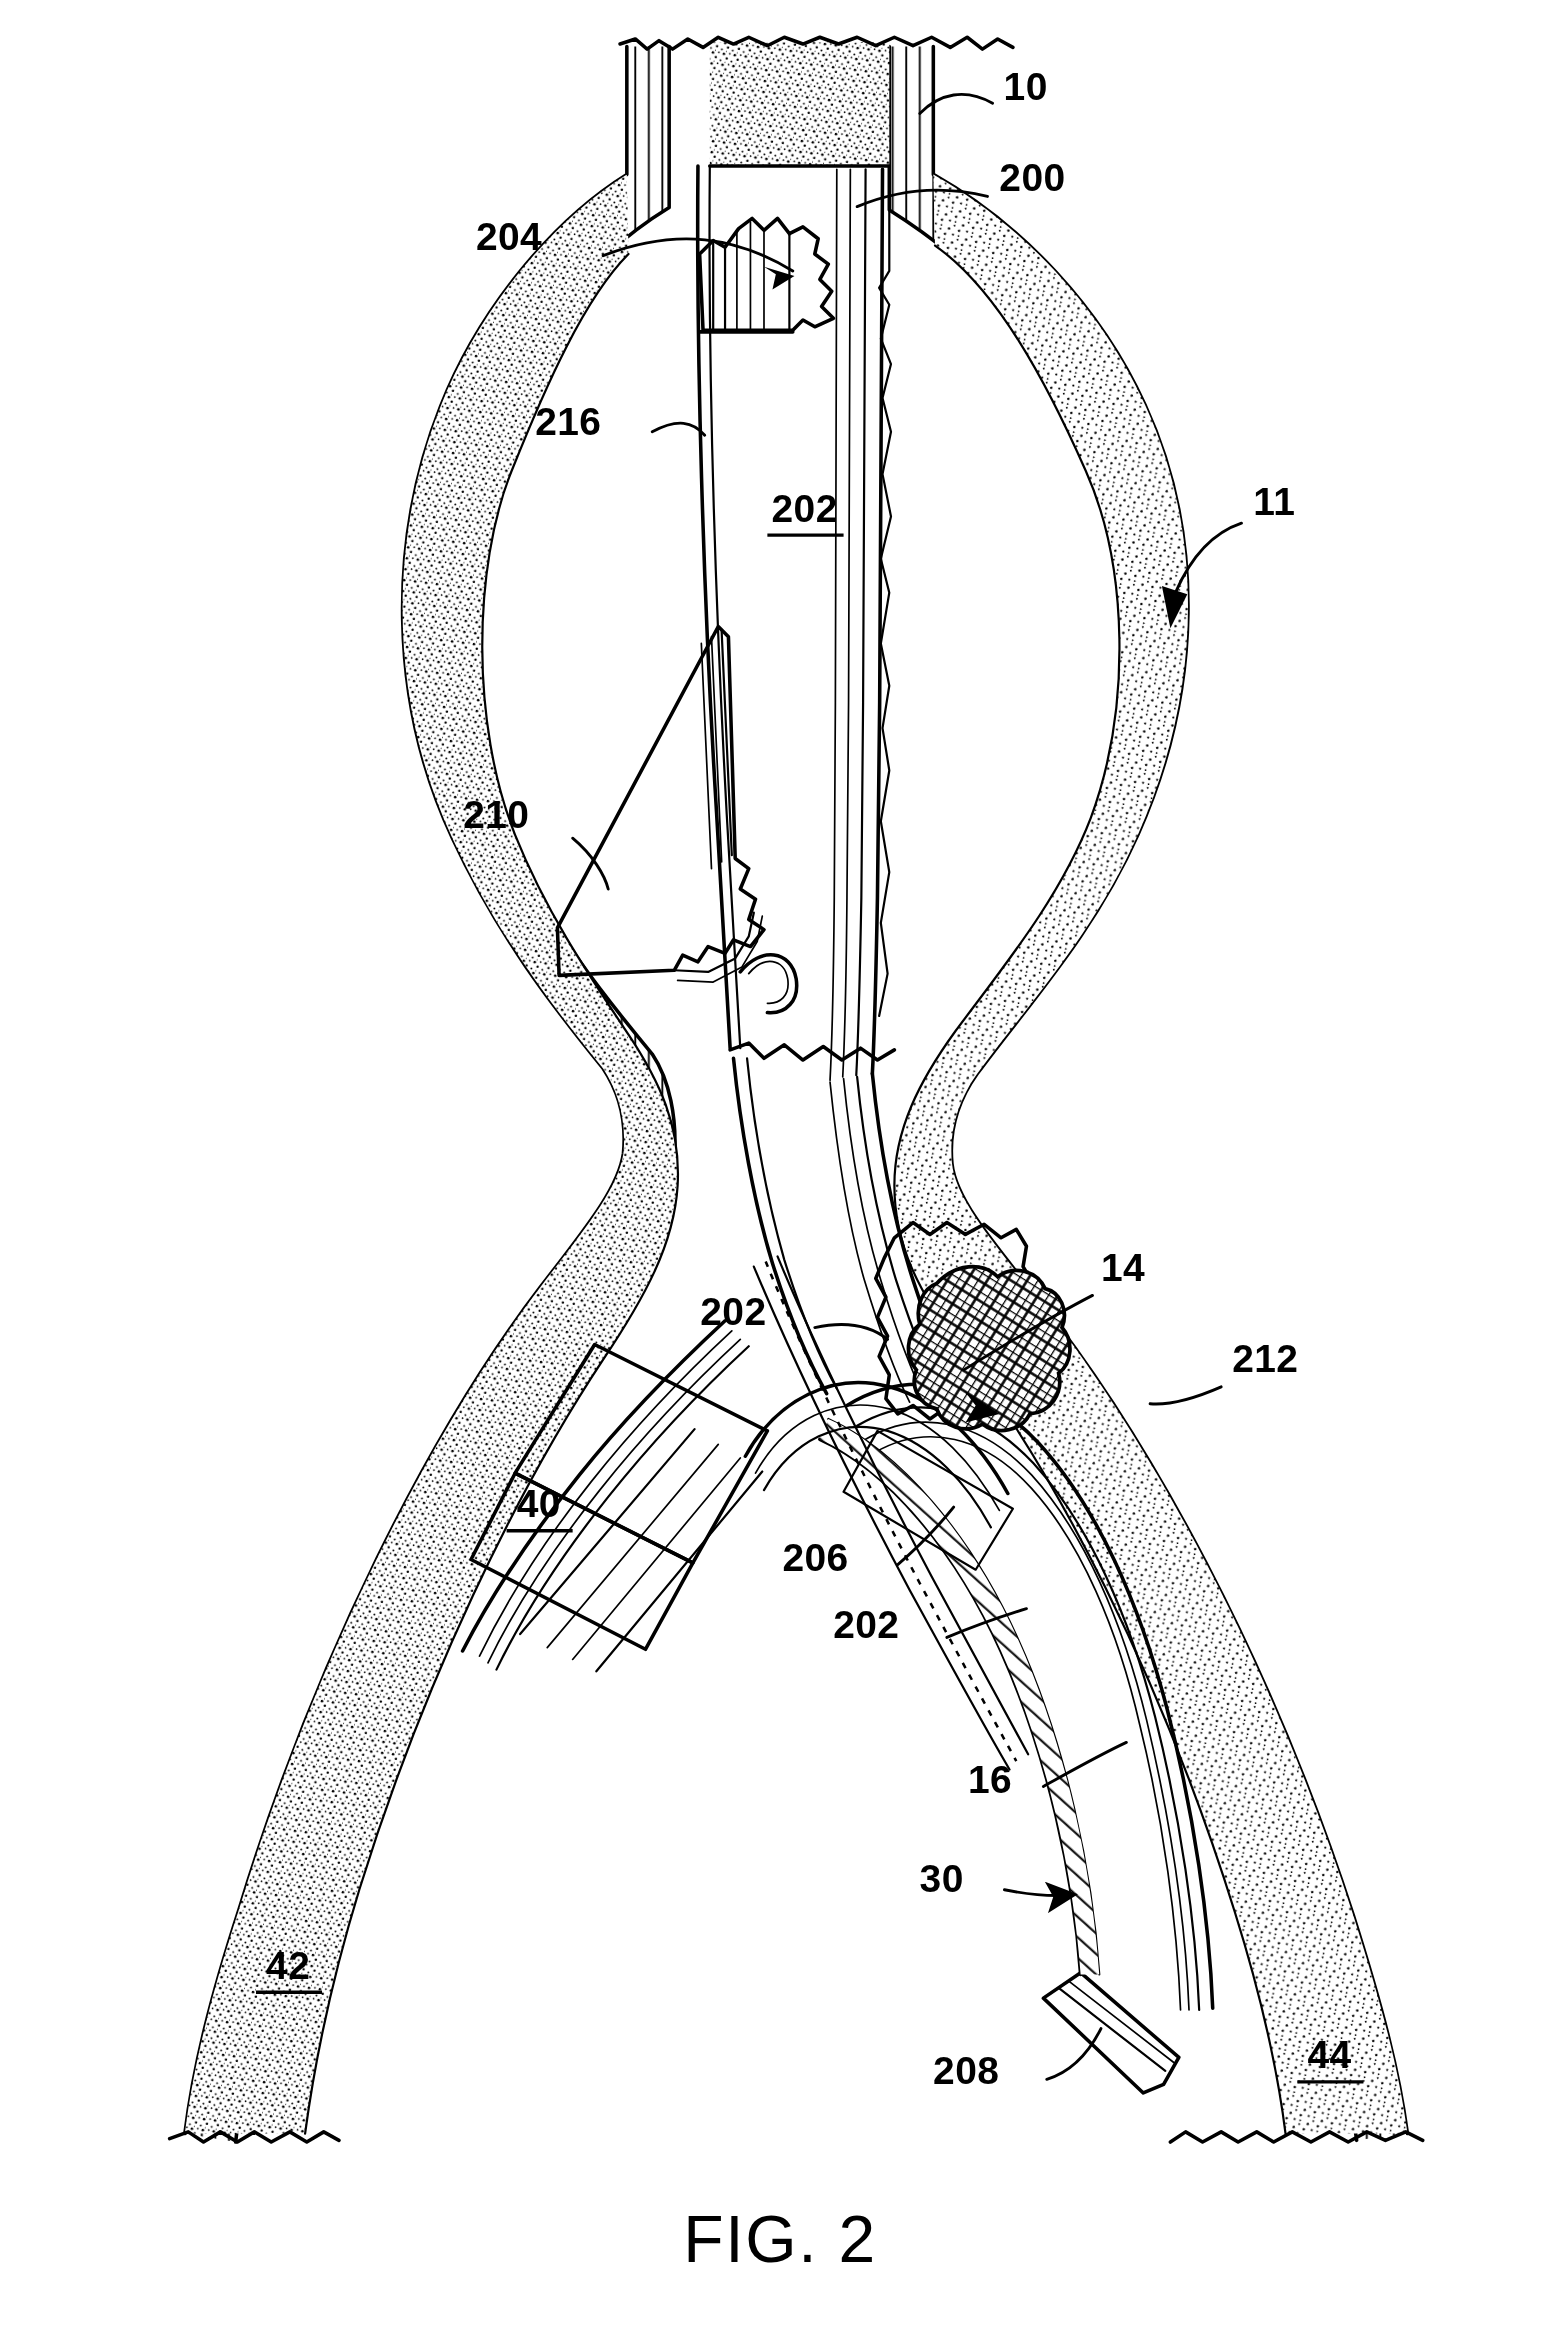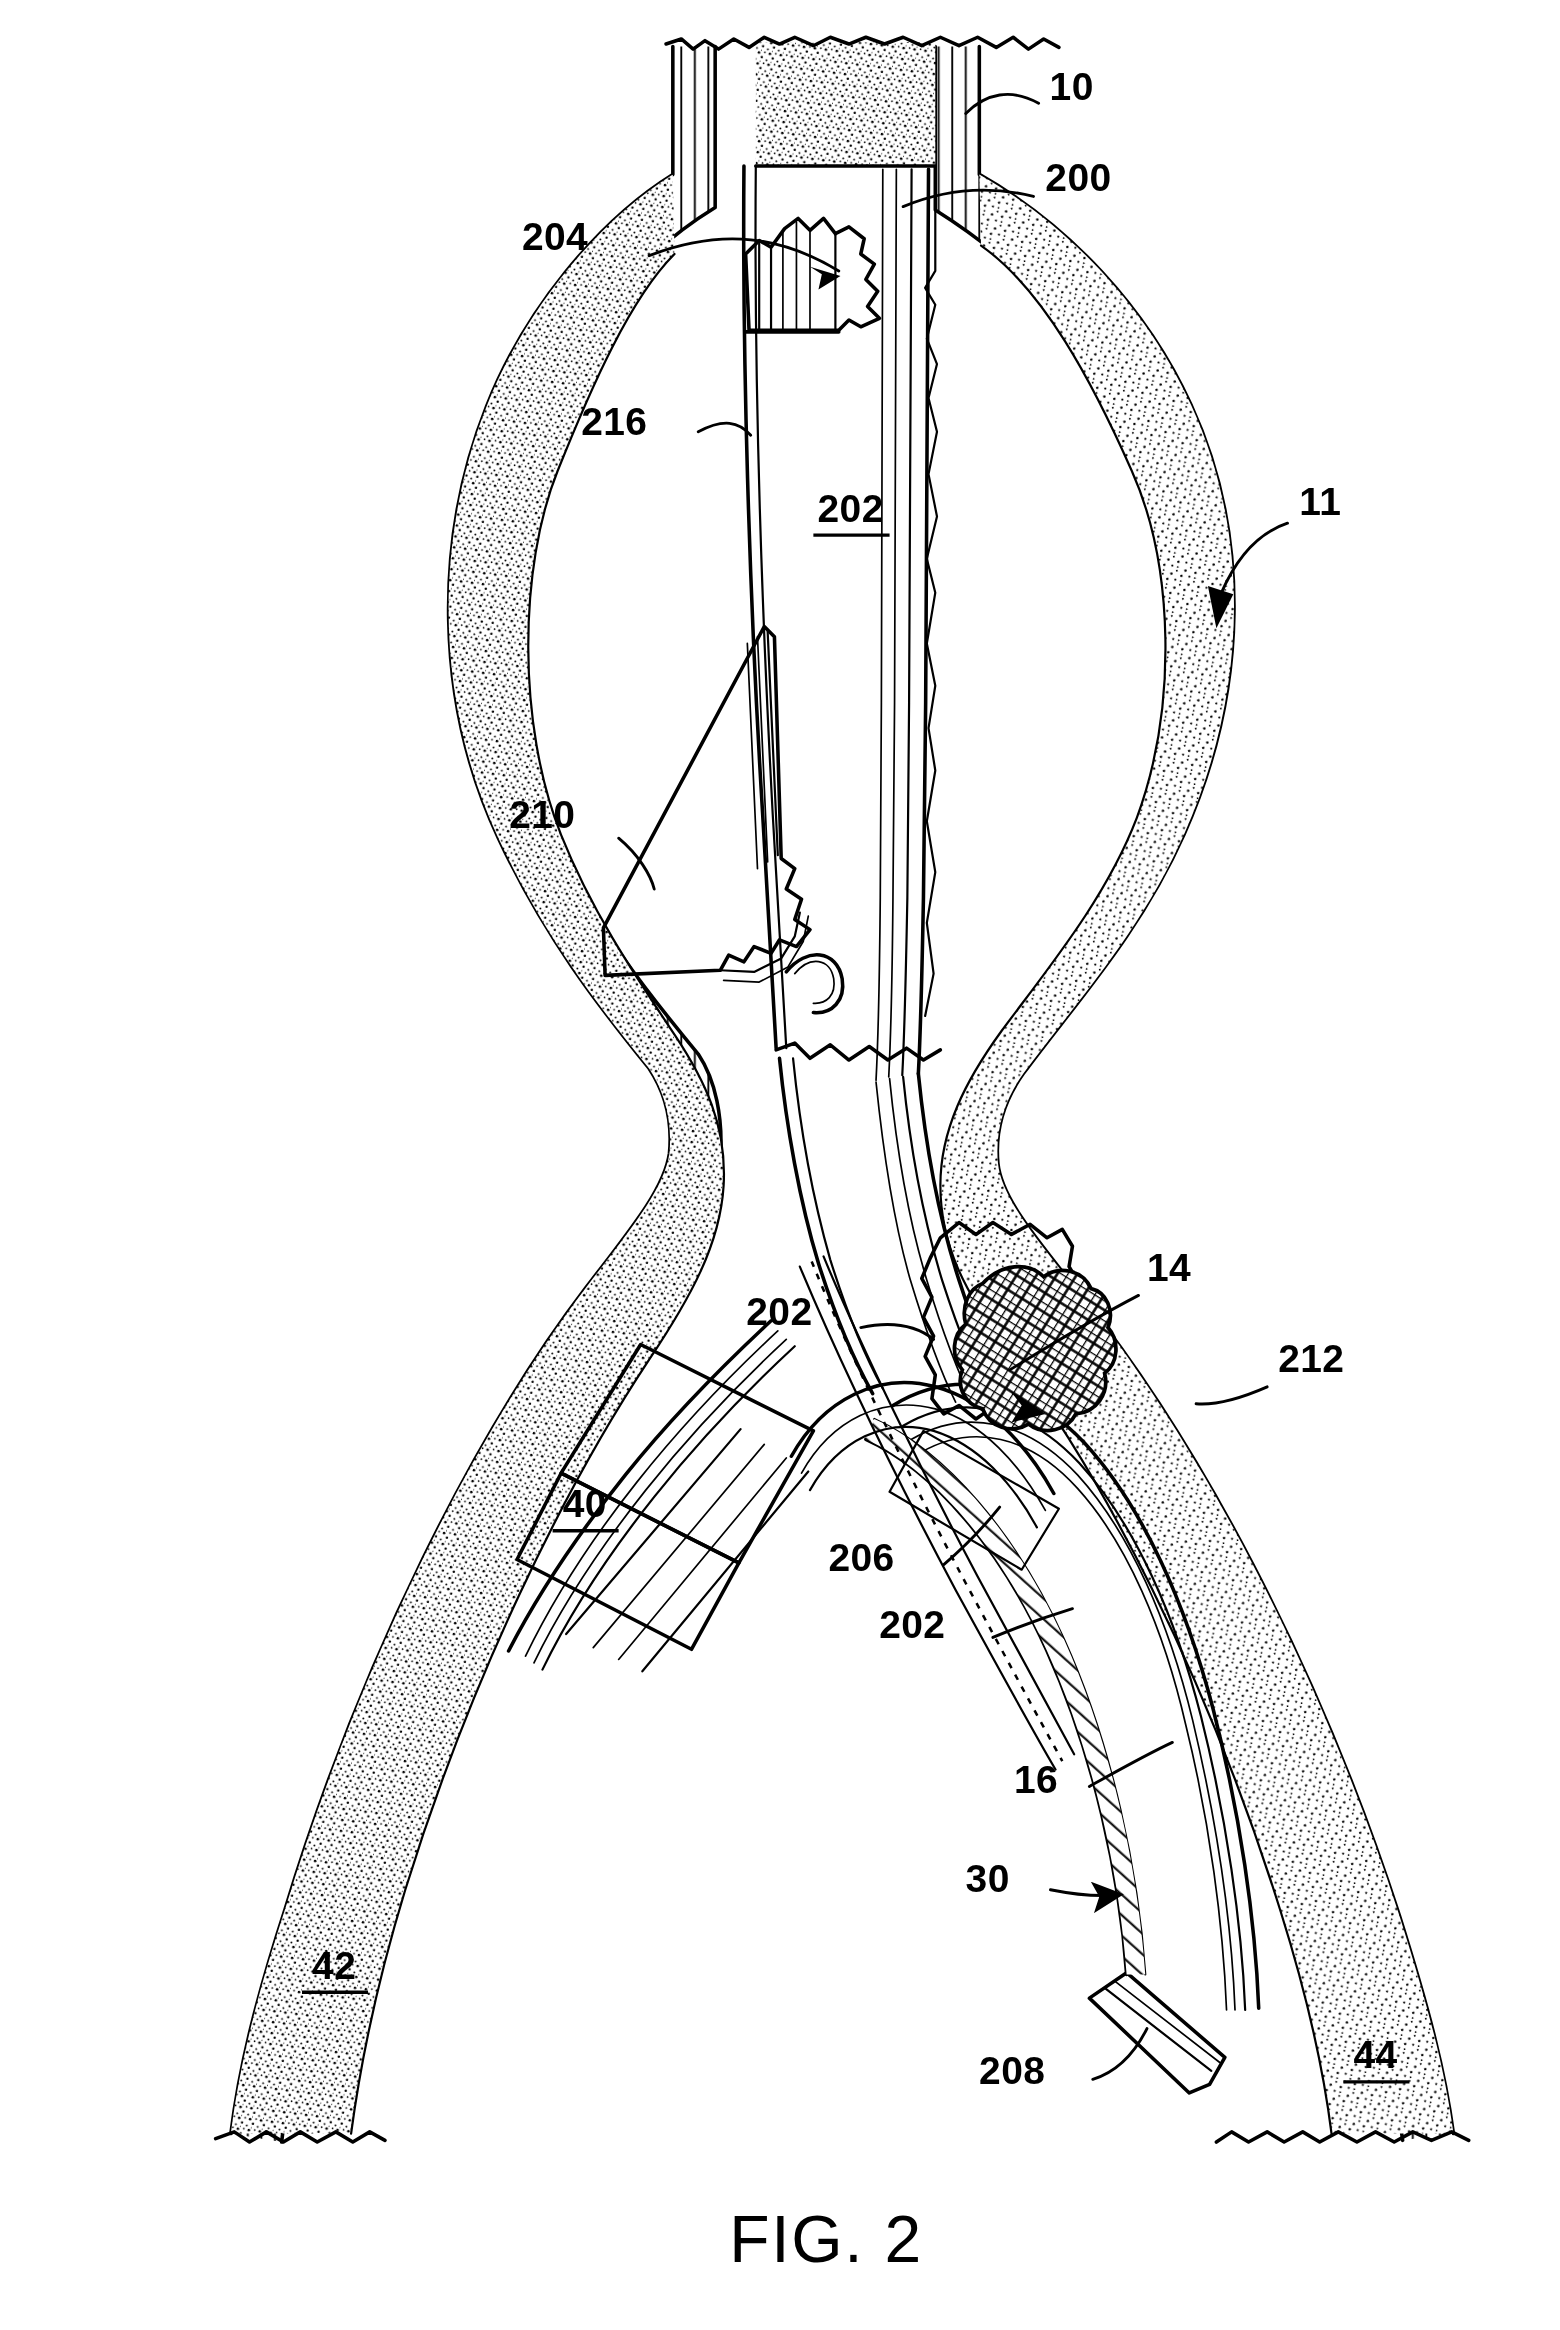--- a/index.html
+++ b/index.html
@@ -4,21 +4,21 @@
 <title>FIG. 2 — Patent Drawing</title>
 <style>
   html,body{margin:0;padding:0;background:#ffffff;}
   body{
     width:1561px;height:2330px;
     font-family:"Liberation Sans", sans-serif;
     color:#000;
     position:relative;
     overflow:hidden;
   }
-  #figure-root{position:absolute;inset:0;margin-left:46px;}
+  #figure-root{position:absolute;inset:0;}
   svg#fig{display:block;width:1561px;height:2330px;}
 
   .num{
     font-family:"Liberation Sans", sans-serif;
     font-weight:700;
     font-size:46px;
     fill:#000;
     letter-spacing:0.5px;
   }
   .caption{

